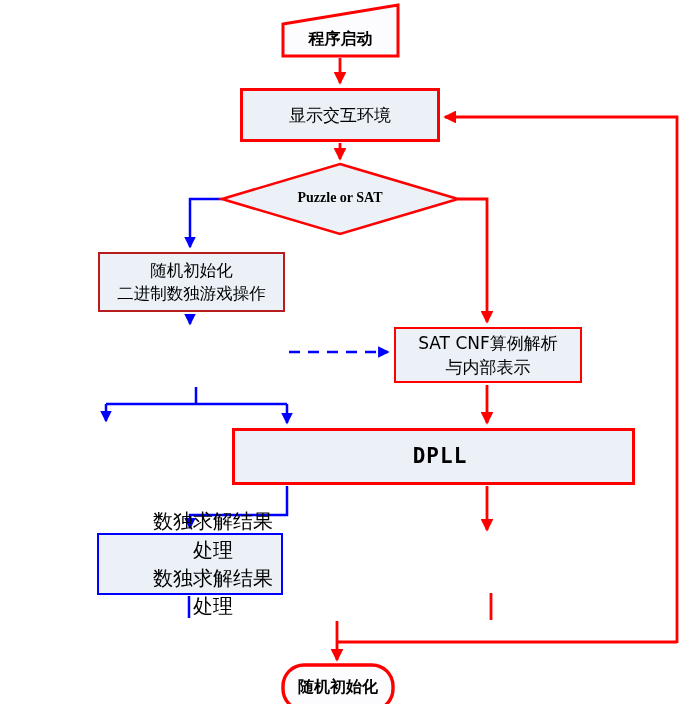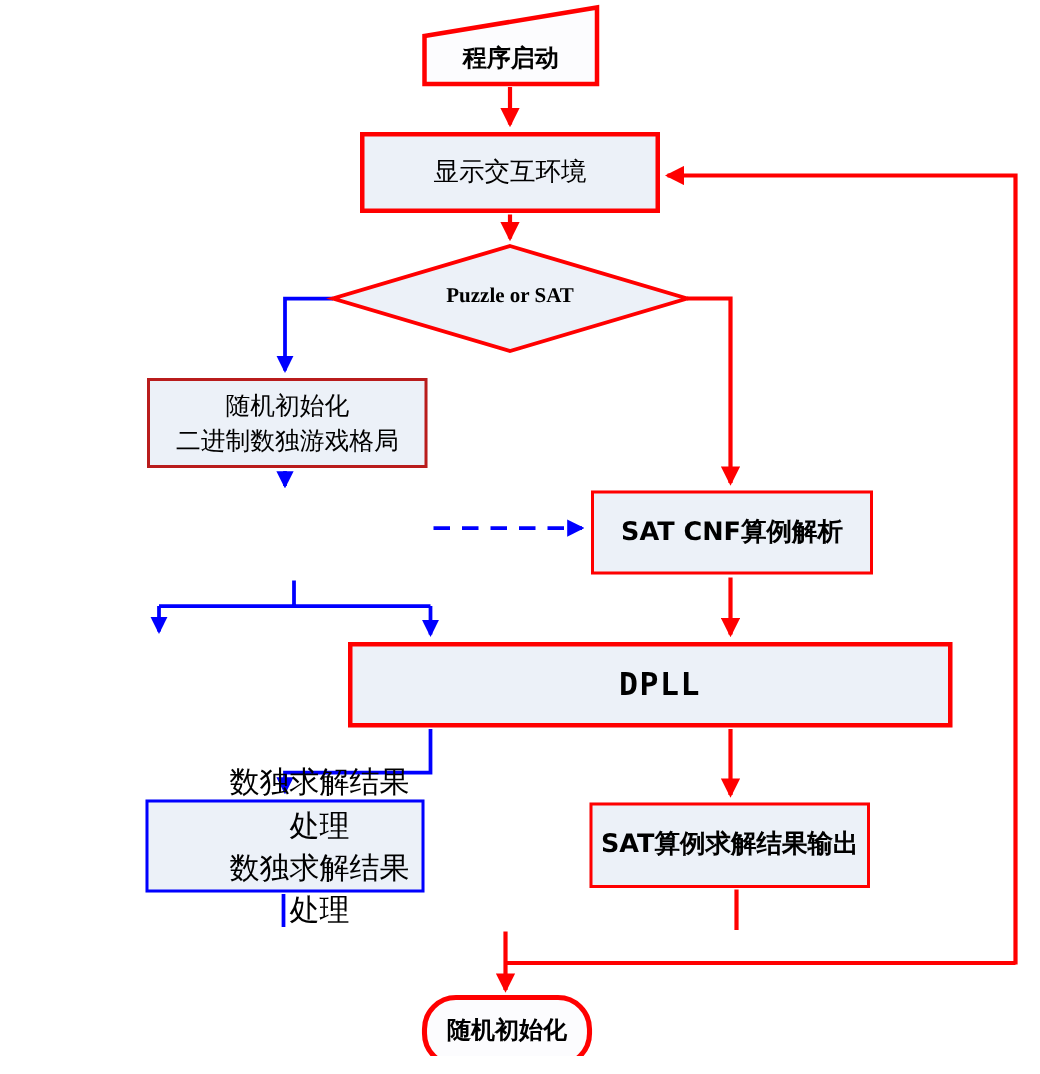--- a/index.html
+++ b/index.html
@@ -2,21 +2,21 @@
 <html><head>
 <meta charset="utf-8">
 <style>
   html,body{margin:0;padding:0;background:#ffffff;}
   #canvas{position:relative;width:693px;height:704px;background:#ffffff;overflow:hidden;
           font-family:"DejaVu Sans",sans-serif;color:#000;}
   #wires{position:absolute;left:0;top:0;width:693px;height:716px;}
   .node{position:absolute;display:flex;flex-direction:column;justify-content:center;align-items:center;
         text-align:center;box-sizing:border-box;background:#ecf1f8;line-height:1.42;}
   .node span{display:block;}
-  .red2{border:2.5px solid #ff0000;font-weight:bold;}
+  .red2{border:2.5px solid #ff0000;}
   .red3{border:3px solid #ff0000;}
   .blue2{border:2px solid #b91c1c;}
   .blue25{border:2.5px solid #0000ff;}
   .blue3{border:3px solid #0000ff;}
   .cn{font-size:17px;text-align:center;}
   .bold{font-weight:bold;}
   .serifb{font-family:"Liberation Serif",serif;font-weight:bold;font-size:18px;}
   .mono{font-family:"DejaVu Sans Mono",monospace;padding-left:13px;}
   
   #display-box{left:240px;top:88px;width:200px;height:54px;}
@@ -77,35 +77,33 @@
   <div id="start-label" class="shape-label">程序启动</div>
   <div id="decision-label" class="shape-label">Puzzle or SAT</div>
   <div id="end-label" class="shape-label">随机初始化</div>
 
   <div id="display-box" class="node red3 cn">
     <span>显示交互环境</span>
   </div>
 
   <div id="random-box" class="node blue2 cn">
     <span>随机初始化</span>
-    <span>二进制数独游戏格局</span>
+    <span>二进制数独游戏操作</span>
   </div>
 
 
   <div id="satcnf-box" class="node red2 cn">
     <span>SAT CNF算例解析</span>
+    <span>与内部表示</span>
   </div>
 
 
   <div id="dpll-box" class="node red3 mono bold">
     <span>DPLL</span>
   </div>
 
   <div id="sudoku-box" class="node blue25 cn">
     <span>数独求解结果处理</span>
     <span>数独求解结果处理</span>
   </div>
 
-  <div id="satout-box" class="node red2 cn">
-    <span>SAT算例求解结果输出</span>
-  </div>
 
 </div>
 
 </body></html>

